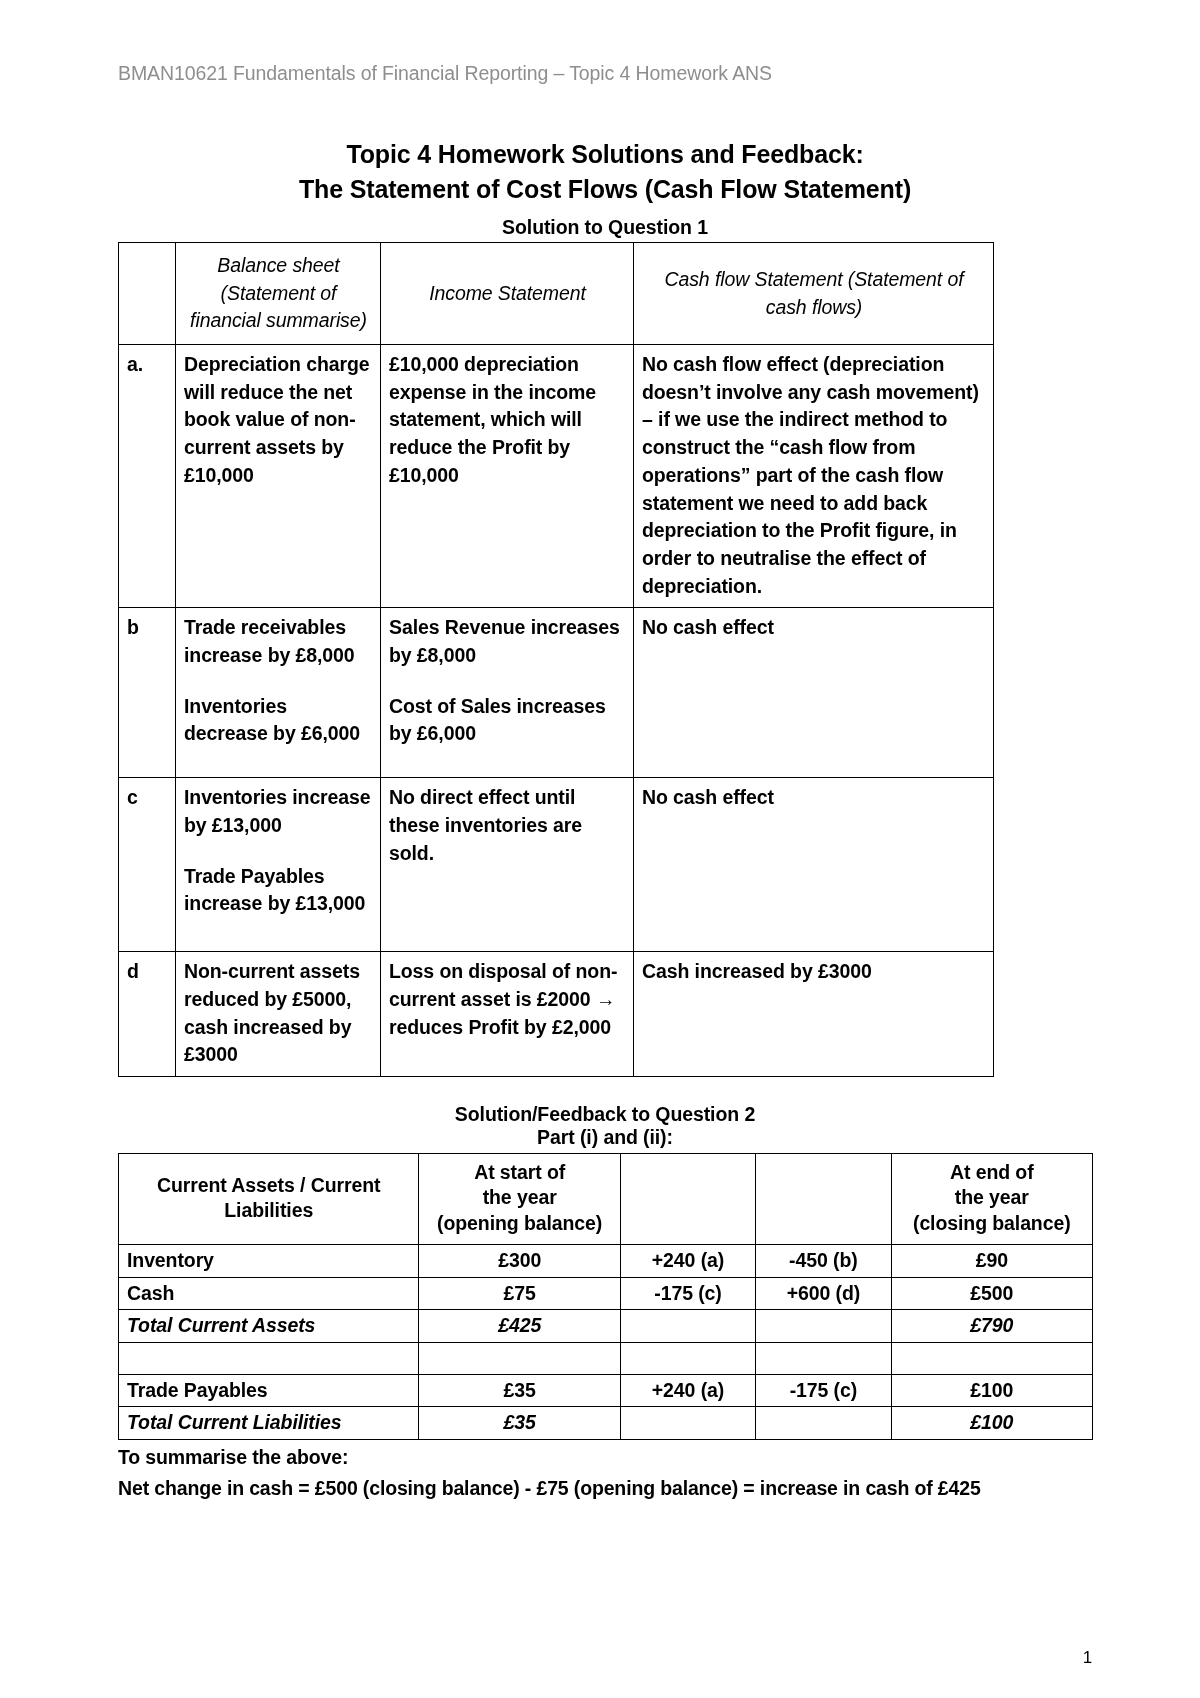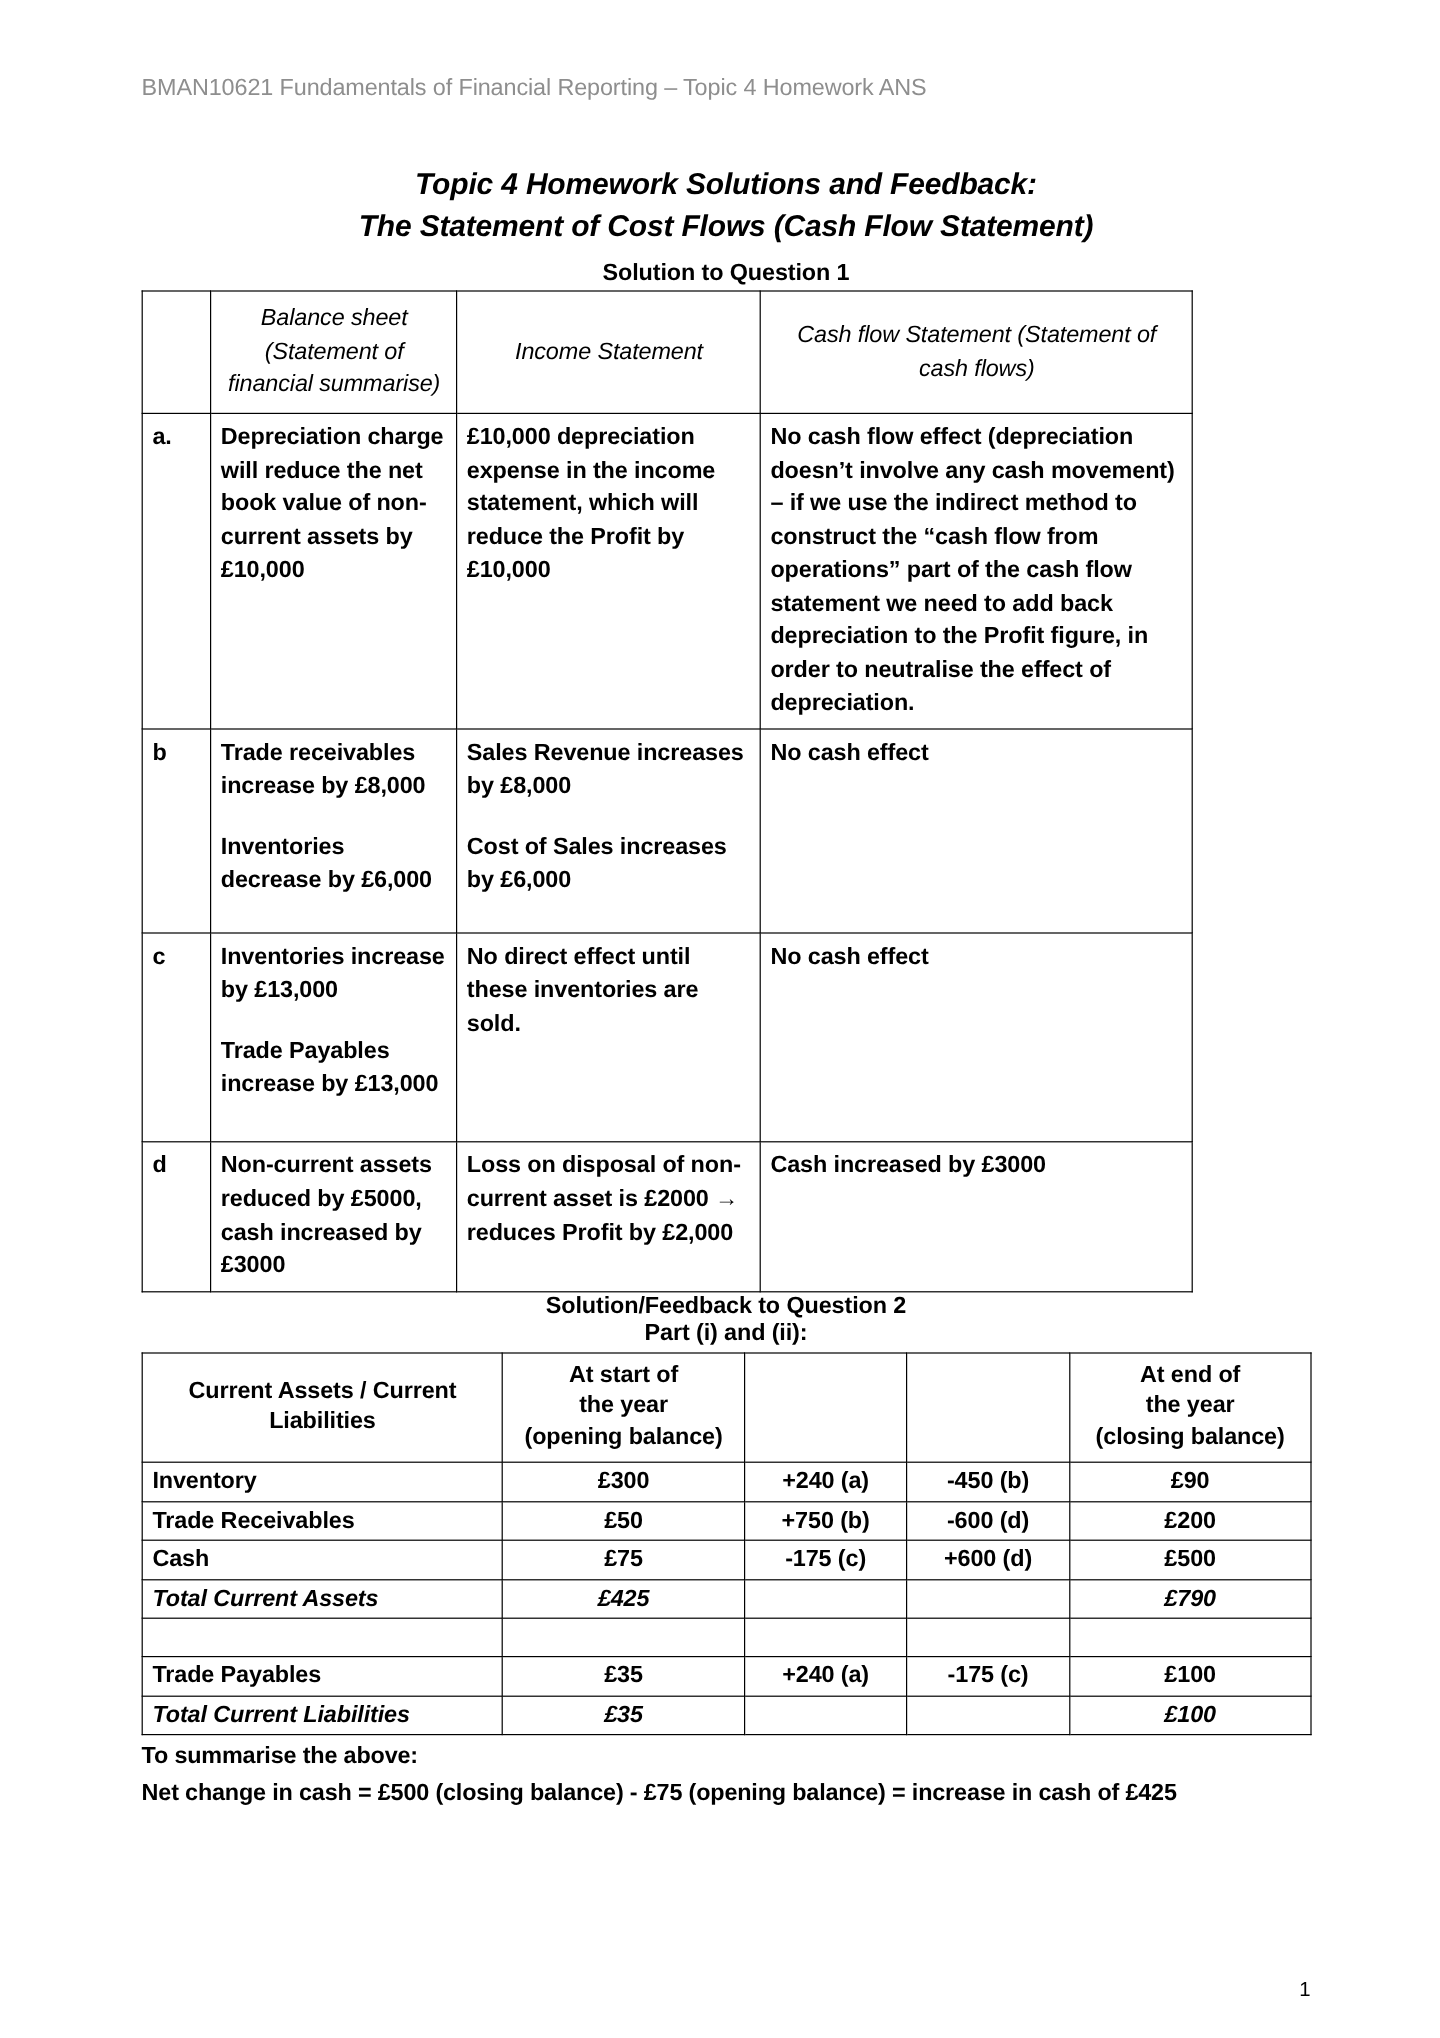--- a/index.html
+++ b/index.html
@@ -31,21 +31,20 @@
 
   .title-block {
     text-align: center;
     margin: 0 0 10px 0;
   }
   .title-line {
     font-size: 25px;
     font-weight: bold;
     line-height: 1.38;
     letter-spacing: -0.15px;
-    font-style: italic;
   }
 
   .section-label {
     font-size: 19.5px;
     font-weight: bold;
     letter-spacing: -0.1px;
     margin: 8px 0 3px 0;
     text-align: center;
   }
 
@@ -83,20 +82,21 @@
   .cellpara { margin: 0; }
   .cellpara + .cellpara { margin-top: 23px; }
 
   .row-a td { height: 234px; }
   .row-b td { height: 156px; }
   .row-c td { height: 160px; }
   .row-d td { height: 104px; }
 
   
   .q2-head {
+    margin-top: 26px;
   }
   .q2-head .section-label { margin: 0; }
 
   table.q2 {
     border-collapse: collapse;
     width: 975px;
     table-layout: fixed;
     margin-top: 4px;
     padding-left: 12px;
   }
@@ -253,27 +253,20 @@
     </thead>
     <tbody>
       <tr>
         <td>Inventory</td>
         <td class="num">£300</td>
         <td class="num">+240 (a)</td>
         <td class="num">-450 (b)</td>
         <td class="num">£90</td>
       </tr>
       <tr>
-        <td>Trade Receivables</td>
-        <td class="num">£50</td>
-        <td class="num">+750 (b)</td>
-        <td class="num">-600 (d)</td>
-        <td class="num">£200</td>
-      </tr>
-      <tr>
         <td>Cash</td>
         <td class="num">£75</td>
         <td class="num">-175 (c)</td>
         <td class="num">+600 (d)</td>
         <td class="num">£500</td>
       </tr>
       <tr class="total">
         <td>Total Current Assets</td>
         <td class="num">£425</td>
         <td class="num"></td>

